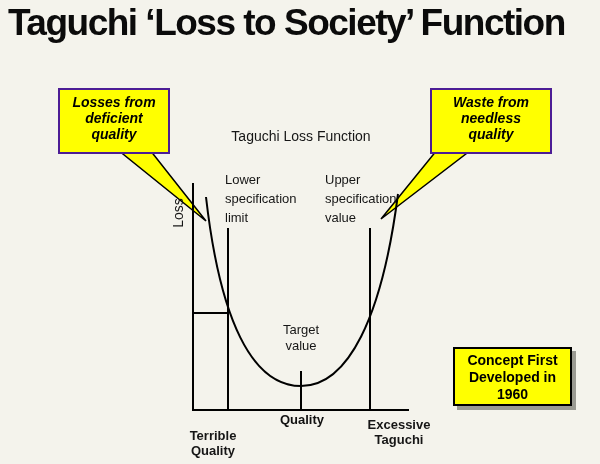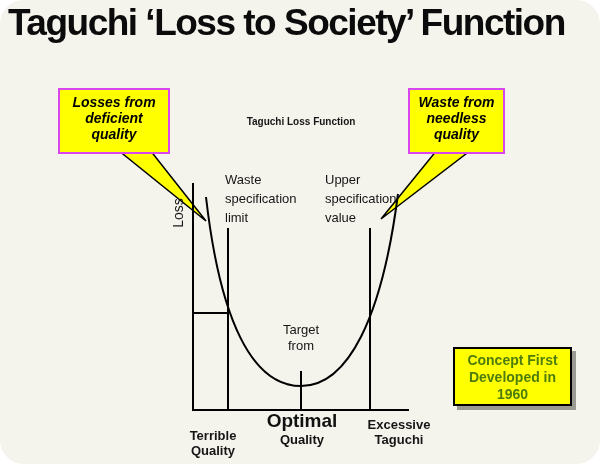--- a/index.html
+++ b/index.html
@@ -3,64 +3,63 @@
 <meta charset="utf-8">
 <style>
   html,body{margin:0;padding:0;}
   .slide{
     position:relative;
     width:600px;height:464px;
     background:#f4f3ec;
     font-family:"Liberation Sans", sans-serif;
     overflow:hidden;
     color:#111;
-    border-radius:24px;
   }
   .title{
     position:absolute;left:8px;top:2px;margin:0;
     font-size:37px;font-weight:bold;letter-spacing:-1.5px;
     color:#0b0b0b;white-space:nowrap;
   }
   svg.diagram{position:absolute;left:0;top:0;}
   .axis{stroke:#000;stroke-width:2;fill:none;}
   .curve{stroke:#000;stroke-width:2;fill:none;}
   .tail{fill:#ffff00;stroke:#000;stroke-width:1.5;}
   .lbl{position:absolute;white-space:pre-line;color:#161616;}
   .chart-title{
-    left:210px;top:116px;width:182px;text-align:center;
-    font-weight:bold;font-size:10px;
+    left:210px;top:128px;width:182px;text-align:center;
+    font-weight:normal;font-size:14px;
   }
   .lower-spec{left:225px;top:170px;font-size:13px;line-height:19px;}
   .upper-spec{left:325px;top:170px;font-size:13px;line-height:19px;}
   .loss-label{
     left:152px;top:203px;width:56px;height:20px;text-align:center;
     font-size:14px;transform:rotate(-90deg);
   }
   .target-label{left:271px;top:322px;width:60px;text-align:center;font-size:13px;line-height:16px;}
   .x-label{font-weight:bold;font-size:13px;line-height:15px;text-align:center;}
   .terrible{left:174px;top:417px;width:78px;margin-top:11px;}
   .excessive{left:357px;top:417px;width:84px;}
   .optimal-wrap{position:absolute;left:253px;top:411px;width:98px;text-align:center;}
   .optimal-main{font-weight:bold;font-size:19px;line-height:20px;}
   .optimal-sub{font-weight:bold;font-size:13px;line-height:14px;margin-top:2px;}
   .callout{
     position:absolute;box-sizing:border-box;
-    background:#ffff00;border:2px solid #d946ef;
+    background:#ffff00;border:2px solid #4c1d95;
     font-weight:bold;font-style:italic;font-size:14px;line-height:16px;
     text-align:center;white-space:pre-line;color:#000;
     padding-top:4px;
   }
   .callout-left{left:58px;top:88px;width:112px;height:66px;}
-  .callout-right{left:408px;top:88px;width:97px;height:66px;}
+  .callout-right{left:430px;top:88px;width:122px;height:66px;}
   .concept-box{
     position:absolute;left:453px;top:347px;width:119px;height:59px;
     box-sizing:border-box;background:#ffff00;border:2px solid #000;
     box-shadow:4px 4px 0 #9a9a92;
     font-weight:bold;font-size:14px;line-height:17px;text-align:center;
-    white-space:pre-line;color:#4d7c0f;padding-top:3px;
+    white-space:pre-line;color:#000000;padding-top:3px;
   }
 </style>
 </head>
 <body>
 
 <div class="slide">
 
   <h1 class="title">Taguchi ‘Loss to Society’ Function</h1>
 
   <svg class="diagram" width="600" height="464" viewBox="0 0 600 464">
@@ -72,36 +71,35 @@
     <line class="axis" x1="370" y1="228" x2="370" y2="410"></line>
     <line class="axis" x1="301" y1="371" x2="301" y2="410"></line>
     <line class="axis" x1="193" y1="313" x2="228" y2="313"></line>
     <path class="curve" d="M206,197 C220,320 252,386 301,386 C348,386 382,318 398,194"></path>
   </svg>
 
   <div class="lbl chart-title">Taguchi Loss Function</div>
 
   <div class="lbl loss-label">Loss</div>
 
-  <div class="lbl lower-spec">Waste
+  <div class="lbl lower-spec">Lower
 specification
 limit</div>
 
   <div class="lbl upper-spec">Upper
 specification
 value</div>
 
   <div class="lbl target-label">Target
-from</div>
+value</div>
 
   <div class="lbl x-label terrible">Terrible
 Quality</div>
 
   <div class="optimal-wrap">
-    <div class="optimal-main">Optimal</div>
     <div class="optimal-sub">Quality</div>
   </div>
 
   <div class="lbl x-label excessive">Excessive
 Taguchi</div>
 
   <div class="callout callout-left">Losses from
 deficient
 quality</div>
 

